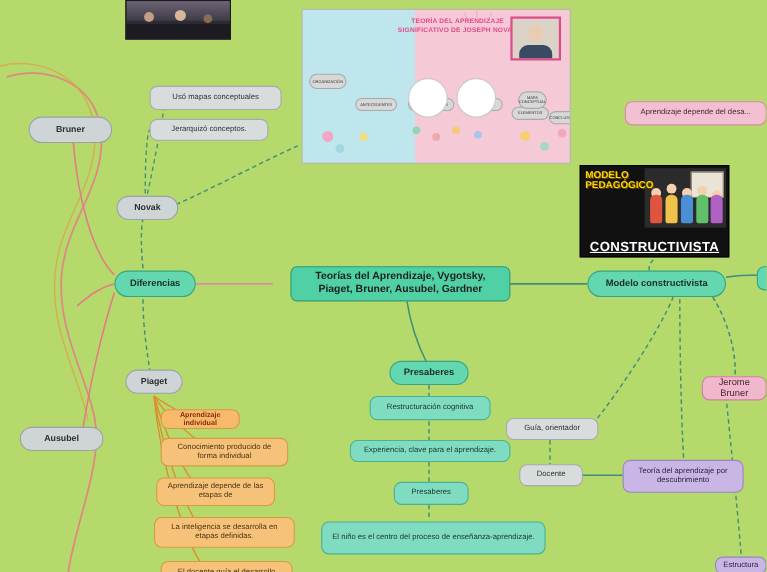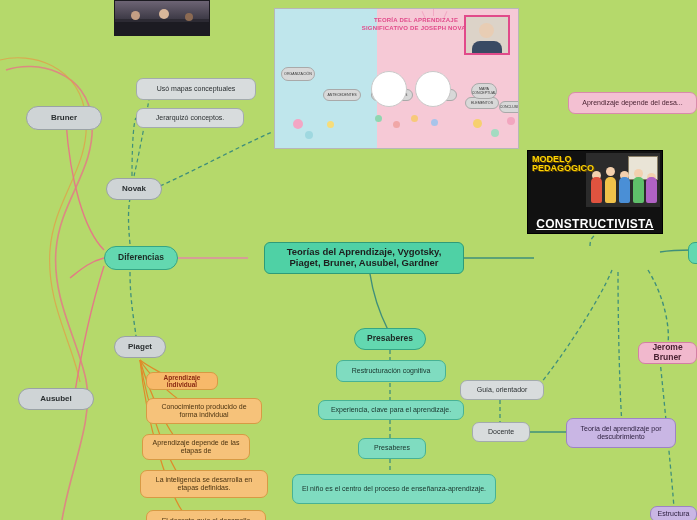--- a/index.html
+++ b/index.html
@@ -79,21 +79,21 @@
   .pinksoft {
     background: #f3c0d2;
     border: 1px solid #d98bab;
     color: #4a2333;
     font-size: 7px;
   }
   .pinkbold {
     background: #f1b8cd;
     border: 1px solid #d37fa4;
     color: #4a2333;
-    font-weight: bold;
+    font-weight: normal;
     font-size: 8.5px;
   }
   .purple {
     background: #c9b6e4;
     border: 1px solid #9d83c4;
     color: #2e2140;
     font-size: 7px;
   }
   .orange {
     background: #f6c27a;
@@ -400,20 +400,21 @@
     </div>
     <div class="cv-bottom">CONSTRUCTIVISTA</div>
   </div>
 
   <div class="node central" style="left:248px;top:242px;width:200px;height:32px;margin-left:16px;">Teorías del Aprendizaje, Vygotsky, Piaget, Bruner, Ausubel, Gardner</div>
 
   <div class="node teal pill" style="left:104px;top:246px;width:74px;height:24px;">Diferencias</div>
 
   <div class="node teal pill" style="left:354px;top:328px;width:72px;height:22px;">Presaberes</div>
 
+  <div class="node teal pill" style="left:534px;top:246px;width:126px;height:24px;">Modelo constructivista</div>
 
   <div class="node gray pill" style="left:26px;top:106px;width:76px;height:24px;">Bruner</div>
 
 
   <div class="node gray pill" style="left:18px;top:388px;width:76px;height:22px;">Ausubel</div>
 
   <div class="node gray pill" style="left:106px;top:178px;width:56px;height:22px;">Novak</div>
 
   <div class="node gray pill" style="left:114px;top:336px;width:52px;height:22px;">Piaget</div>
 

